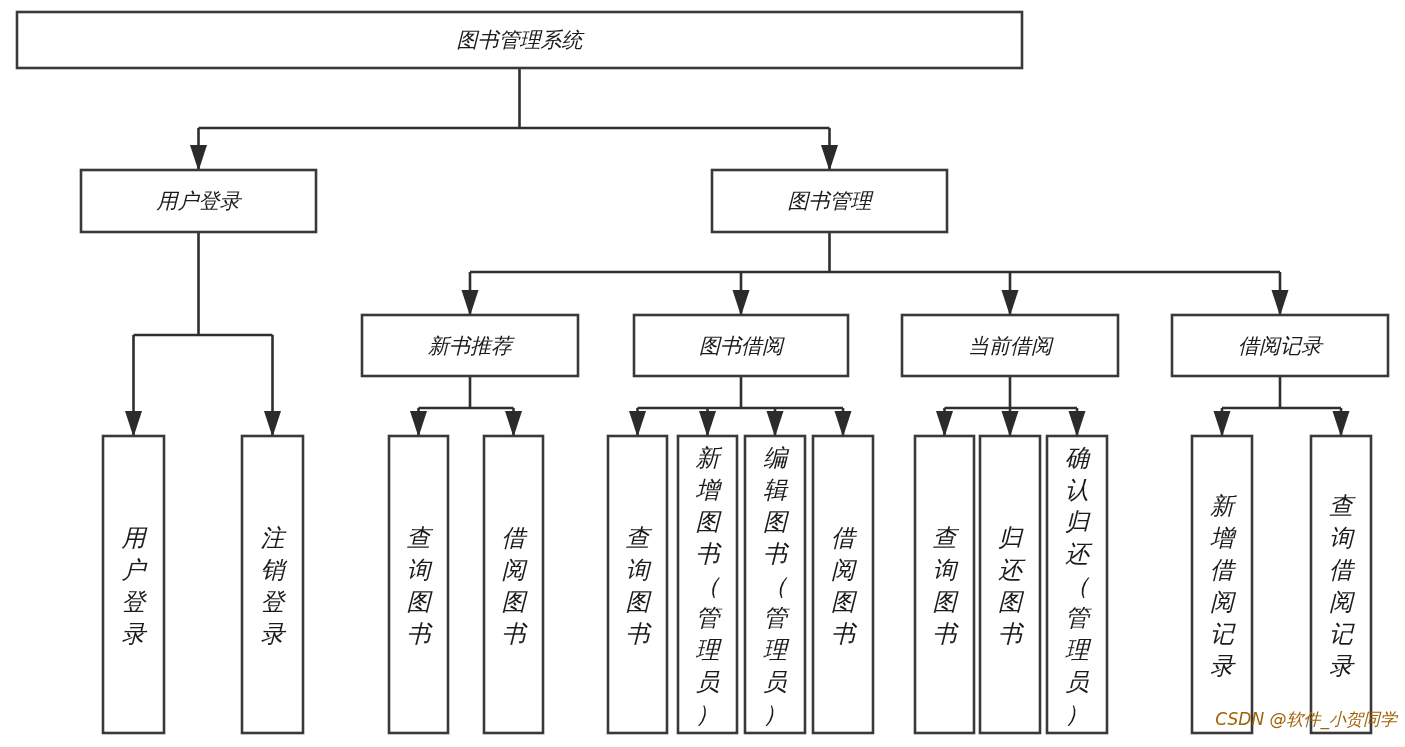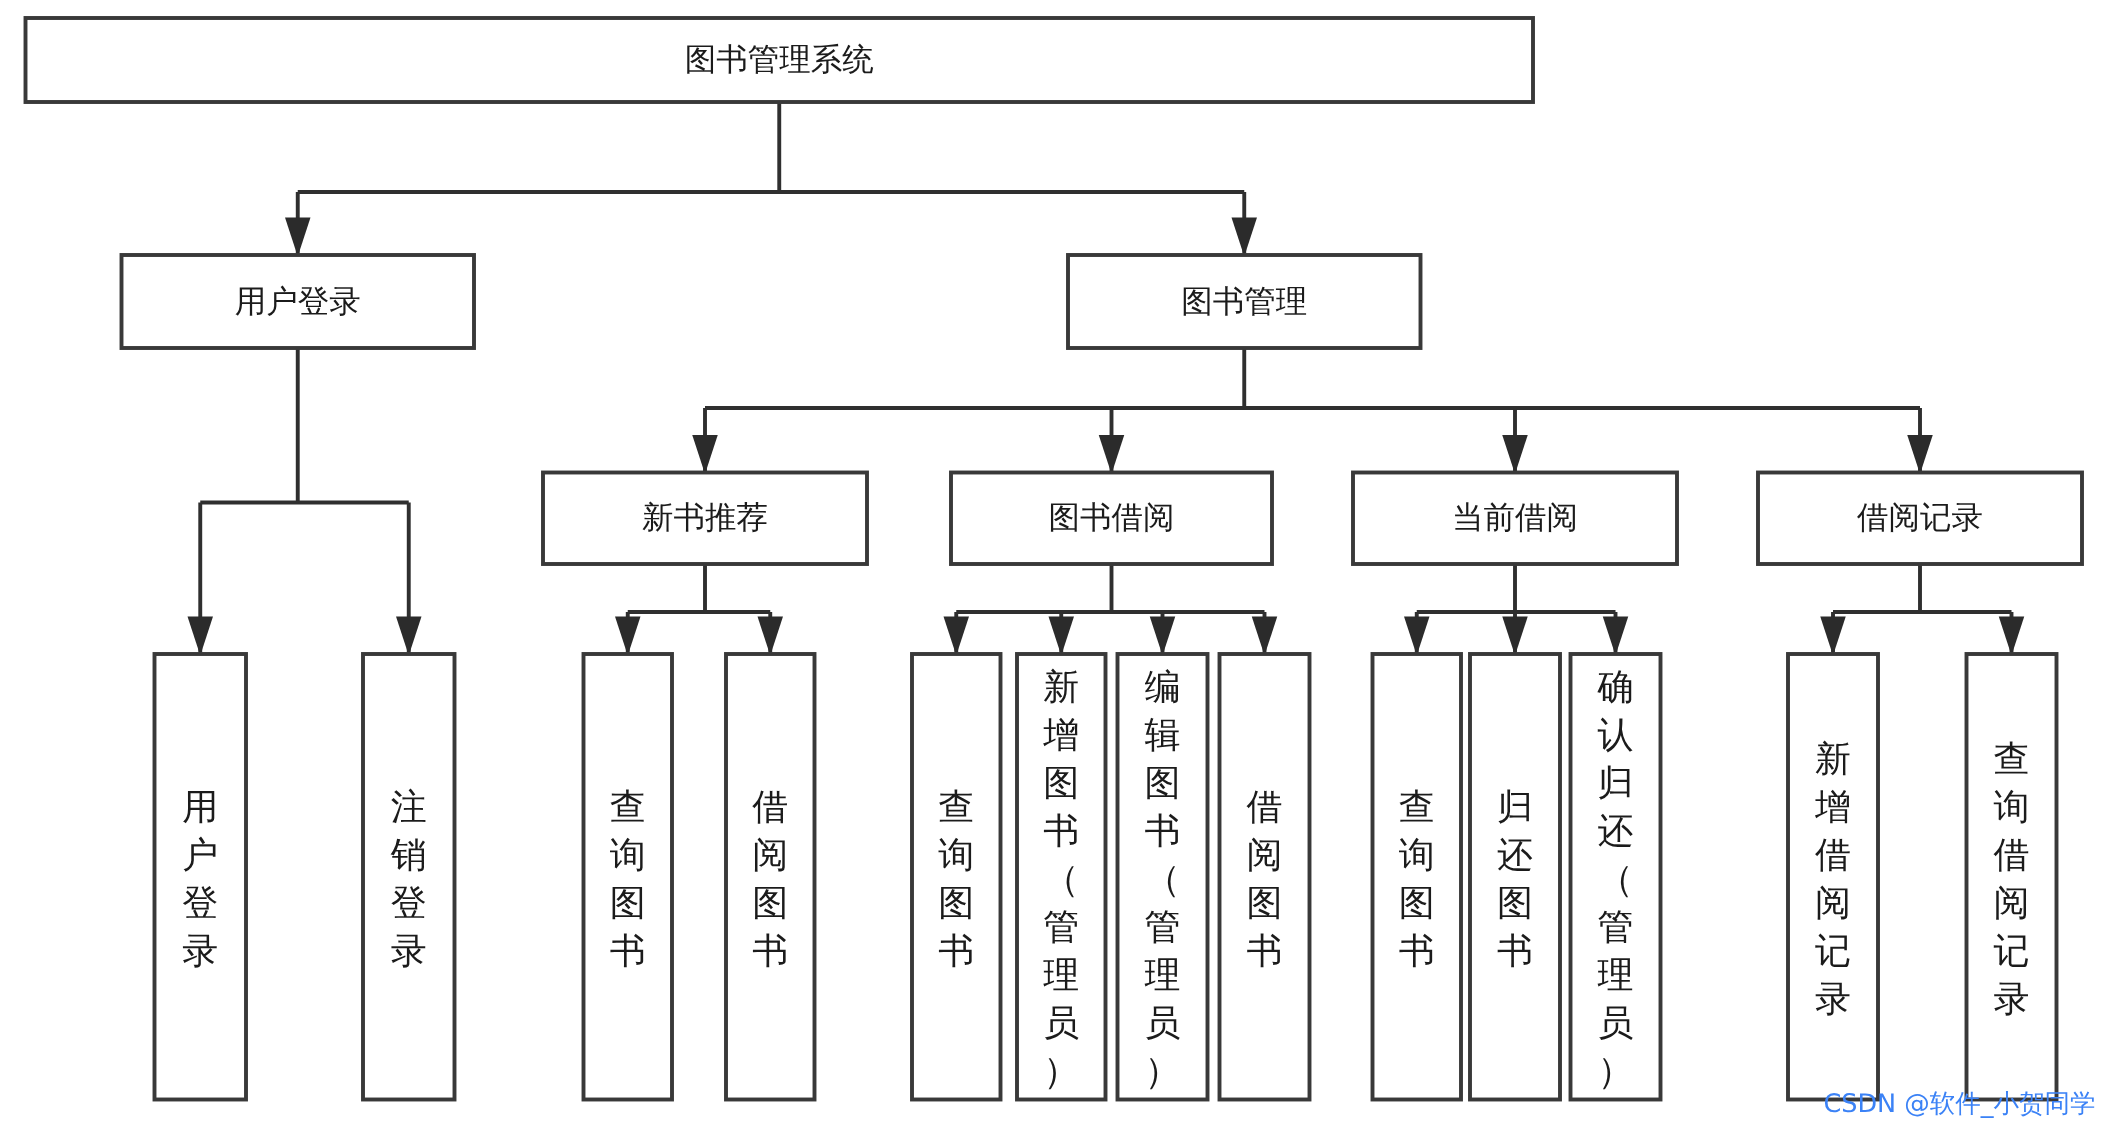--- a/index.html
+++ b/index.html
@@ -12,20 +12,21 @@
     width: 1405px;
     height: 747px;
     font-family: "DejaVu Sans", "Liberation Sans", sans-serif;
     overflow: hidden;
   }
   #diagram-root {
     position: relative;
     width: 1405px;
     height: 747px;
     background: #ffffff;
+    font-style: italic;
   }
   svg#diagram-svg {
     position: absolute;
     top: 0;
     left: 0;
     width: 1405px;
     height: 747px;
     display: block;
   }
   .node-box {
@@ -46,24 +47,24 @@
   .node-label-h {
     font-family: "DejaVu Sans", "Liberation Sans", sans-serif;
     font-size: 21px;
     fill: #1b1b1b;
     text-anchor: middle;
     dominant-baseline: middle;
   }
   .watermark {
     position: absolute;
     right: 8px;
-    bottom: 0;
+    bottom: 16px;
     font-family: "DejaVu Sans", "Liberation Sans", sans-serif;
     font-size: 17px;
-    color: #3b82f6;
+    color: #a16207;
     white-space: nowrap;
     pointer-events: none;
   }
 </style>
 </head>
 <body>
 
 <div id="diagram-root">
   <svg id="diagram-svg" viewBox="0 0 1405 747">
     <g id="edges-layer">

